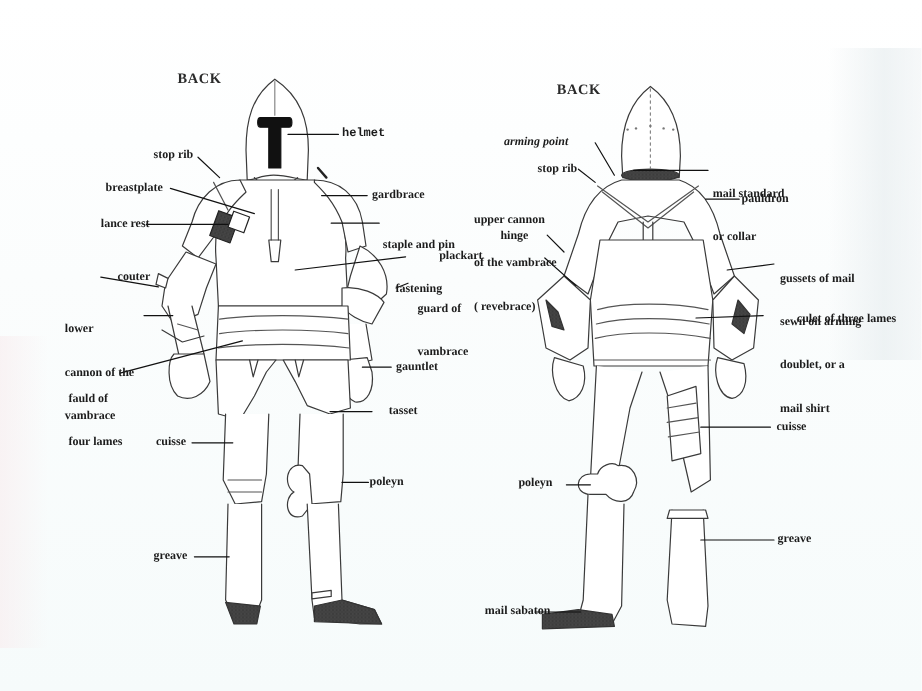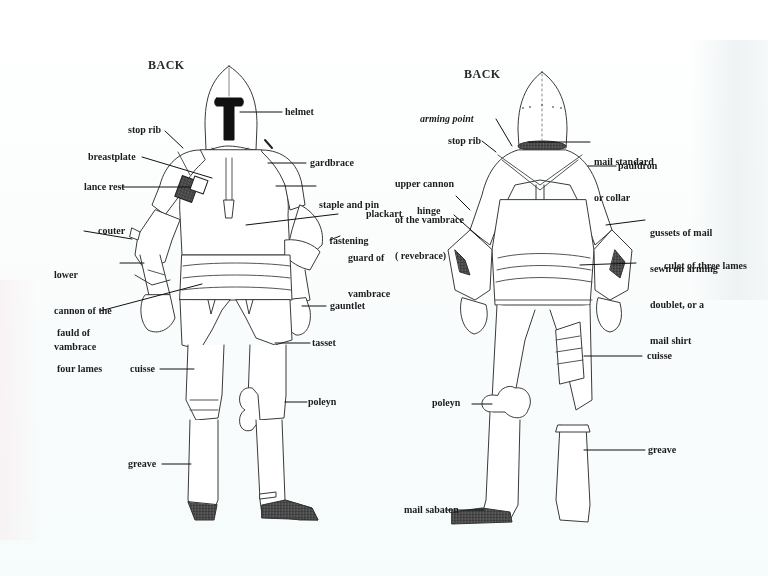--- a/index.html
+++ b/index.html
@@ -188,21 +188,21 @@
       <line x1="472" y1="404" x2="492" y2="404"></line>
       <line x1="584" y1="450" x2="645" y2="450"></line>
       <line x1="446" y1="510" x2="484" y2="510"></line>
     </g>
   </g>
 </svg>
 
 <div class="heading" style="left:148px;top:58px;">BACK</div>
 <div class="heading" style="left:464px;top:67px;">BACK</div>
 
-<div class="lbl" style="left:285px;top:106px;">helmet</div>
+<div class="lbl" style="left:285px;top:106px;font-family:Liberation Mono, monospace;">helmet</div>
 <div class="lbl" style="left:128px;top:124px;">stop rib</div>
 <div class="lbl" style="left:88px;top:151px;">breastplate</div>
 <div class="lbl" style="left:310px;top:157px;">gardbrace</div>
 <div class="lbl" style="left:84px;top:181px;">lance rest</div>
 <div class="lbl center" style="left:316px;top:175px;width:66px;">
   <div>staple and pin</div>
   <div>fastening</div>
 </div>
 <div class="lbl" style="left:340px;top:208px;padding-left:26px;">plackart</div>
 <div class="lbl" style="left:52px;top:225px;padding-left:46px;">couter</div>
@@ -213,38 +213,38 @@
 <div class="lbl" style="left:54px;top:245px;">
   <div>lower</div>
   <div>cannon of the</div>
   <div>vambrace</div>
 </div>
 <div class="lbl" style="left:330px;top:300px;">gauntlet</div>
 <div class="lbl" style="left:57px;top:303px;">
   <div>fauld of</div>
   <div>four lames</div>
 </div>
-<div class="lbl" style="left:312px;top:337px;">tasset</div>
+<div class="lbl" style="left:324px;top:337px;">tasset</div>
 <div class="lbl" style="left:130px;top:363px;">cuisse</div>
 <div class="lbl" style="left:308px;top:396px;">poleyn</div>
 <div class="lbl" style="left:128px;top:458px;">greave</div>
 
 <div class="lbl" style="left:420px;top:113px;font-style:italic;">arming point</div>
 <div class="lbl" style="left:448px;top:135px;">stop rib</div>
 <div class="lbl" style="left:594px;top:132px;">
   <div>mail standard</div>
   <div>or collar</div>
 </div>
 <div class="lbl" style="left:395px;top:154px;">
   <div>upper cannon</div>
   <div>of the vambrace</div>
   <div>( revebrace)</div>
 </div>
 <div class="lbl" style="left:618px;top:160px;">pauldron</div>
-<div class="lbl" style="left:417px;top:205px;">hinge</div>
+<div class="lbl" style="left:417px;top:191px;">hinge</div>
 <div class="lbl" style="left:650px;top:203px;">
   <div>gussets of mail</div>
   <div>sewn on arming</div>
   <div>doublet, or a</div>
   <div>mail shirt</div>
 </div>
 <div class="lbl" style="left:647px;top:260px;padding-left:17px;">culet of three lames</div>
 <div class="lbl" style="left:647px;top:350px;">cuisse</div>
 <div class="lbl" style="left:432px;top:397px;">poleyn</div>
 <div class="lbl" style="left:648px;top:444px;">greave</div>

